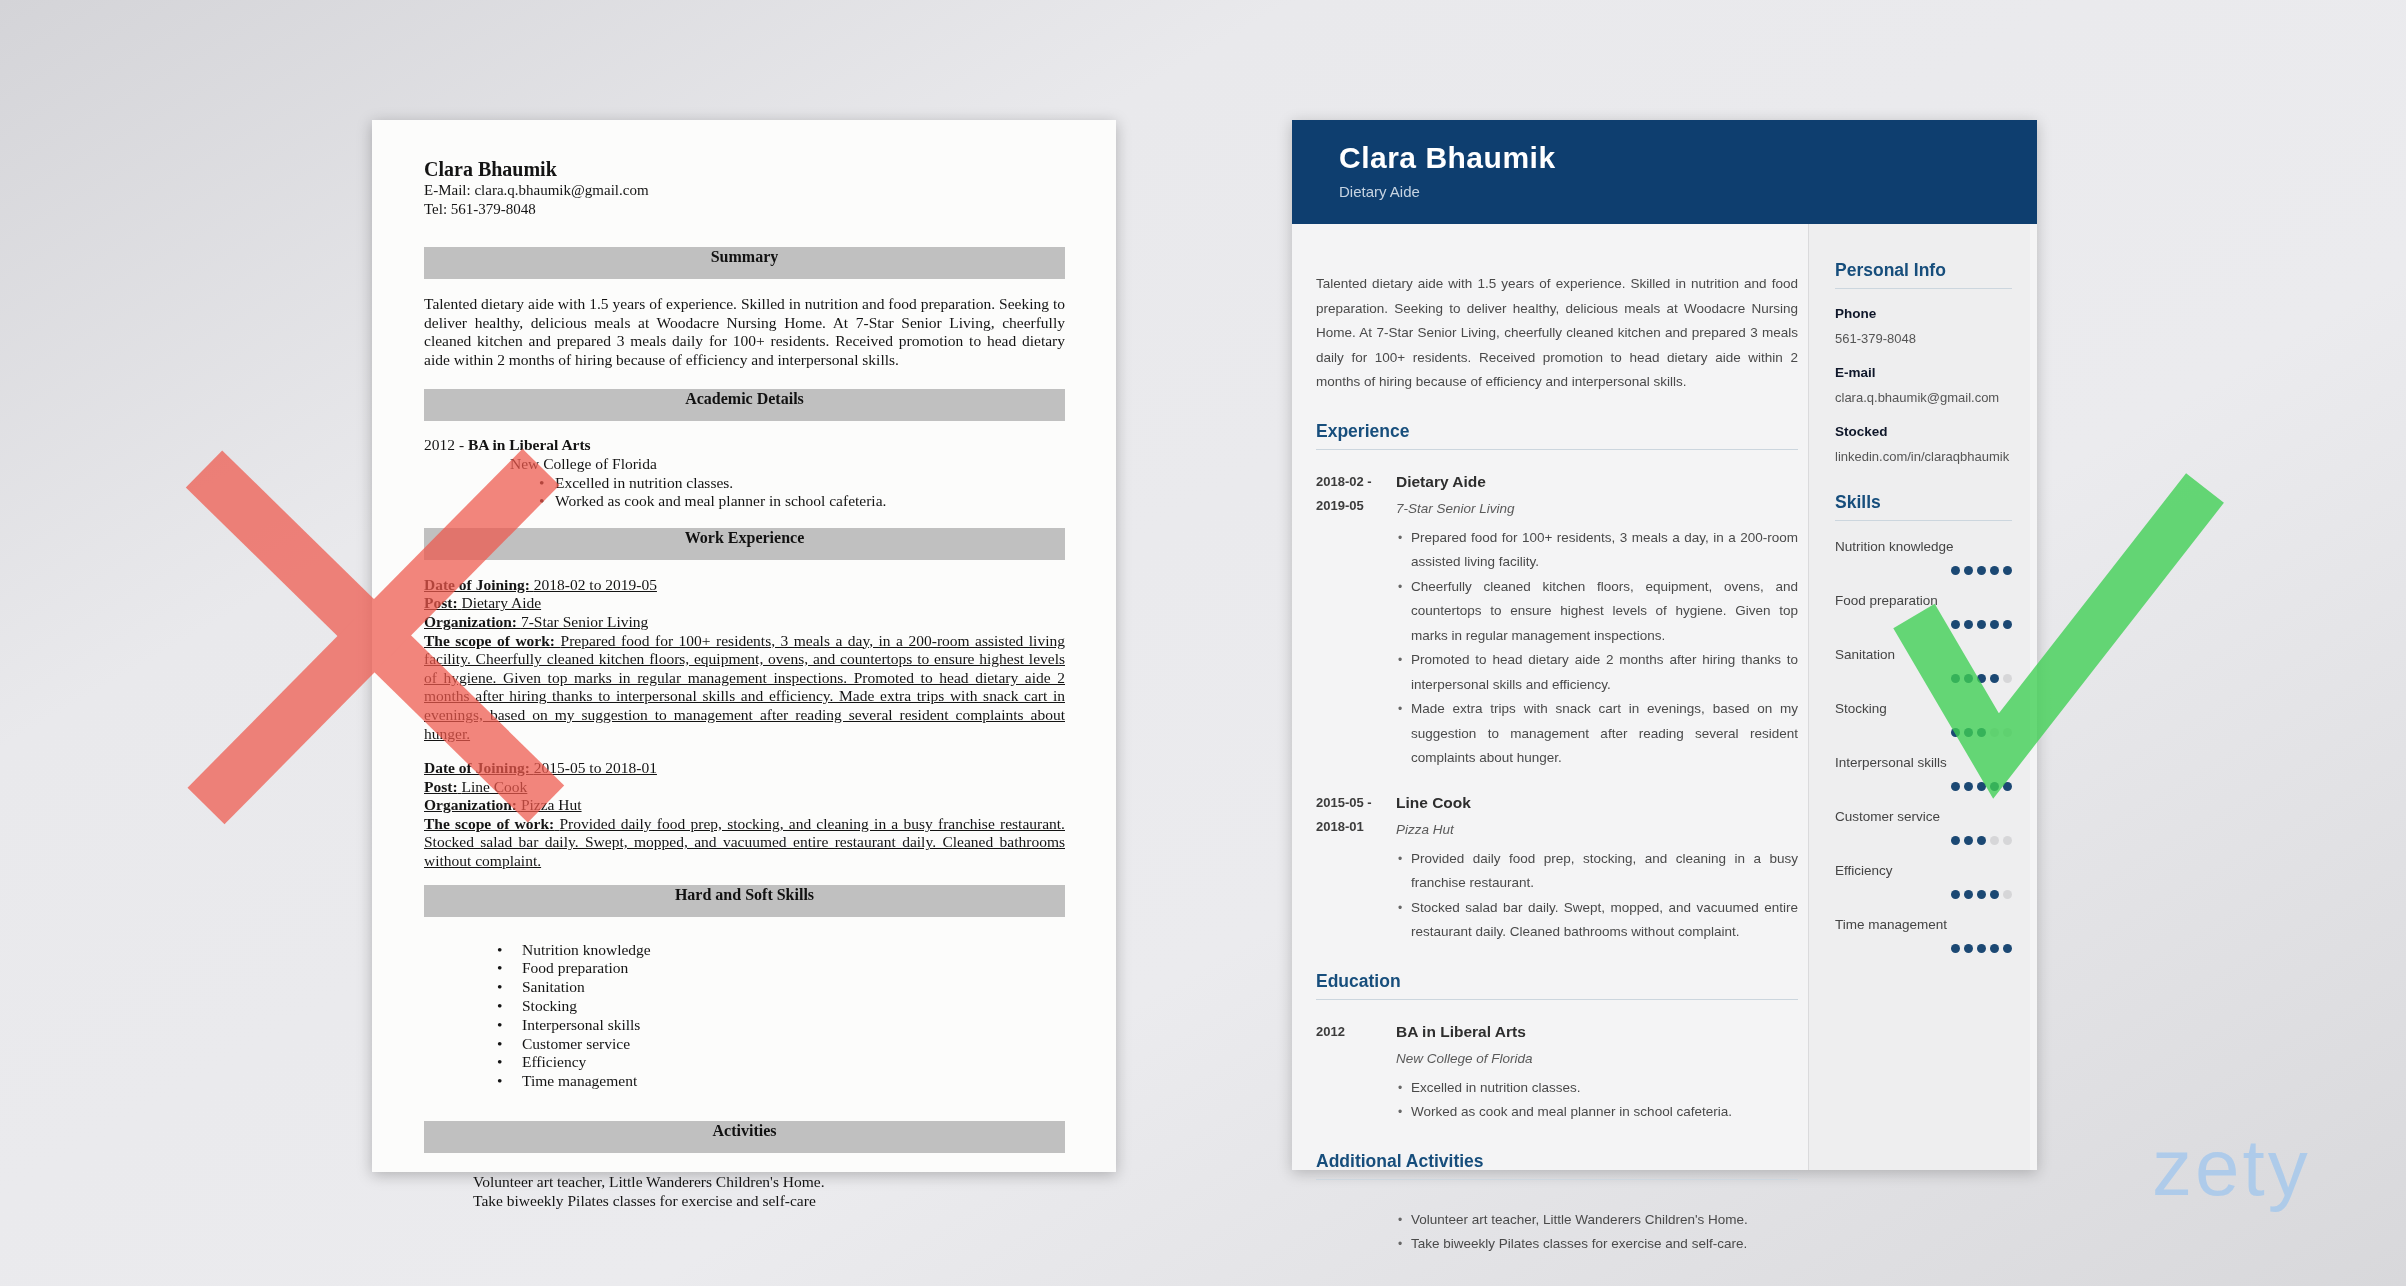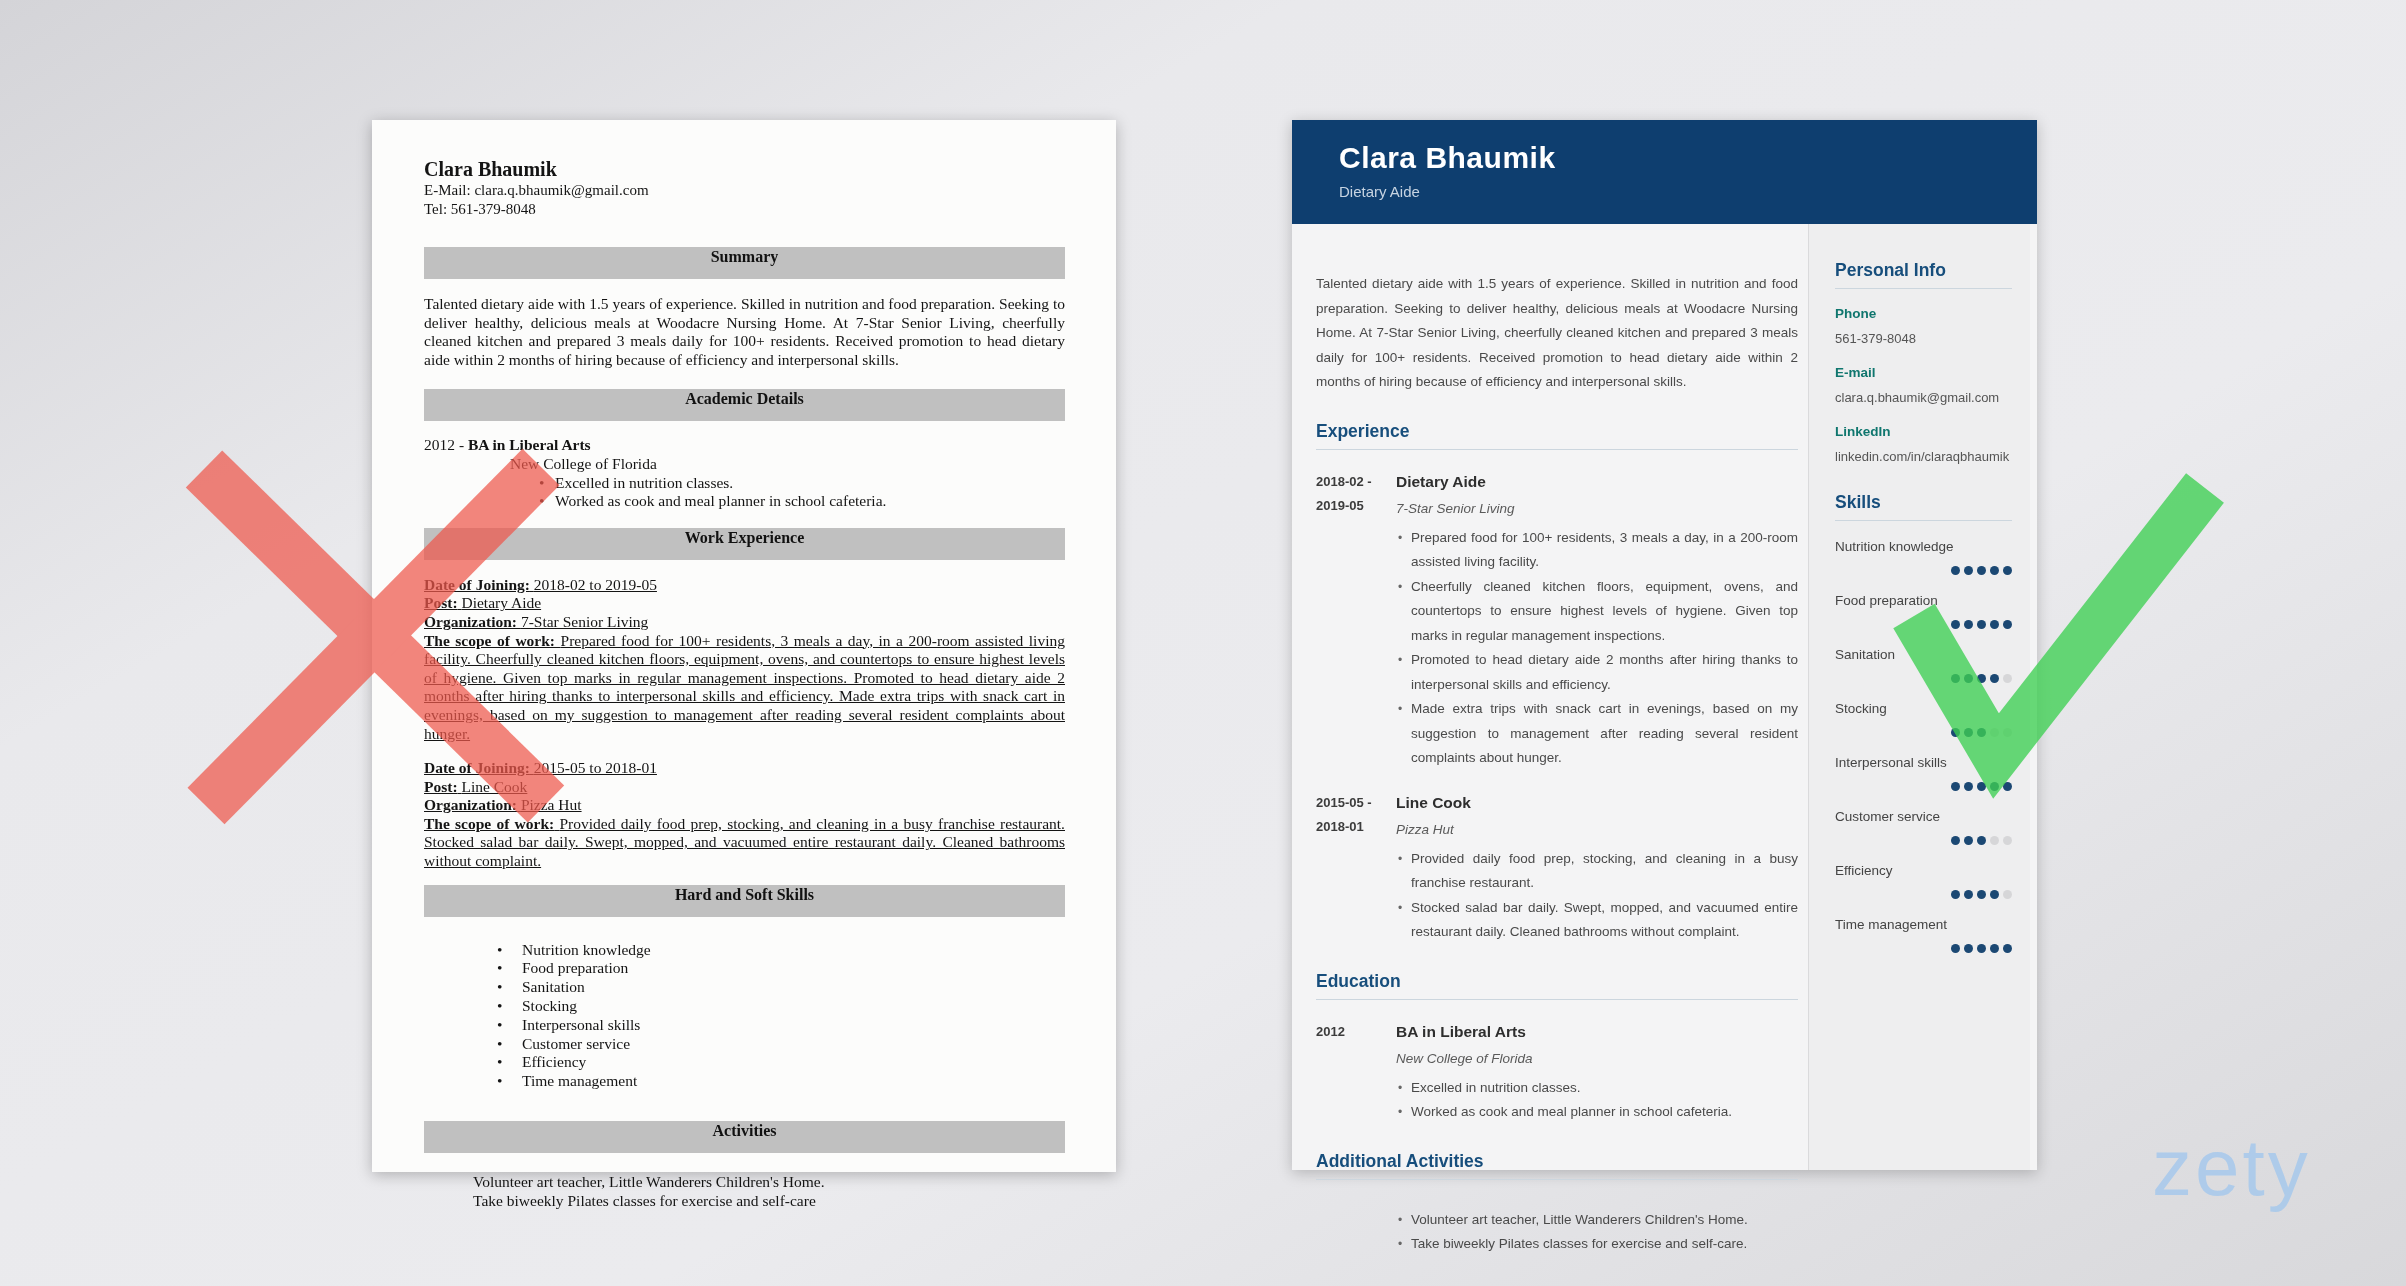--- a/index.html
+++ b/index.html
@@ -48,21 +48,21 @@
   .r-company{font-size:13.5px;font-style:italic;color:#5a5a5a;margin-top:6px;line-height:18px;}
   ul.r-bullets{margin:8px 0 0 0;padding:0;list-style:none;}
   ul.r-bullets li{position:relative;padding-left:15px;font-size:13.5px;line-height:24.5px;
     text-align:justify;color:#4a4a4a;}
   ul.r-bullets li::before{content:"\2022";position:absolute;left:2px;color:#666;font-size:12px;}
   .r-sidebar{position:absolute;top:104px;right:7px;bottom:0;width:222px;box-sizing:border-box;
     background:#eeeeef;border-left:1px solid #dadadc;padding:36px 18px 0 26px;}
   .r-heading.side{margin-top:0;}
   .r-heading.skills-h{margin-top:26px;}
   .r-field{margin-top:16px;}
-  .r-flabel{font-size:13.5px;font-weight:bold;color:#0f766e;line-height:18px;}
+  .r-flabel{font-size:13.5px;font-weight:bold;color:#0f172a;line-height:18px;}
   .r-fvalue{font-size:13px;color:#555;line-height:18px;margin-top:7px;}
   .fields-wrap{margin-bottom:26px;}
   .r-skill{margin-top:17px;}
   .r-skillname{font-size:13.5px;color:#444;line-height:18px;}
   .dots{display:flex;justify-content:flex-end;gap:4px;margin-top:10px;}
   .dot{width:9px;height:9px;border-radius:50%;background:#d6d6d8;}
   .dot.filled{background:#1b4873;}
   
   .marks{position:absolute;left:0;top:0;width:2406px;height:1286px;pointer-events:none;}
   .logo{position:absolute;left:2152px;top:1122px;font-size:80px;color:#a7c9ec;opacity:.85;
@@ -214,21 +214,21 @@
 
       <div class="r-field">
             <div class="r-flabel">Phone</div>
             <div class="r-fvalue">561-379-8048</div>
           </div>
           <div class="r-field">
             <div class="r-flabel">E-mail</div>
             <div class="r-fvalue">clara.q.bhaumik@gmail.com</div>
           </div>
           <div class="r-field">
-            <div class="r-flabel">LinkedIn</div>
+            <div class="r-flabel">Stocked</div>
             <div class="r-fvalue">linkedin.com/in/claraqbhaumik</div>
           </div>
         </div>
       <h2 class="r-heading side skills-h">Skills</h2>
       <div>
 
       <div class="r-skill">
             <div class="r-skillname">Nutrition knowledge</div>
             <div class="dots">
               <span class="dot filled"></span>

